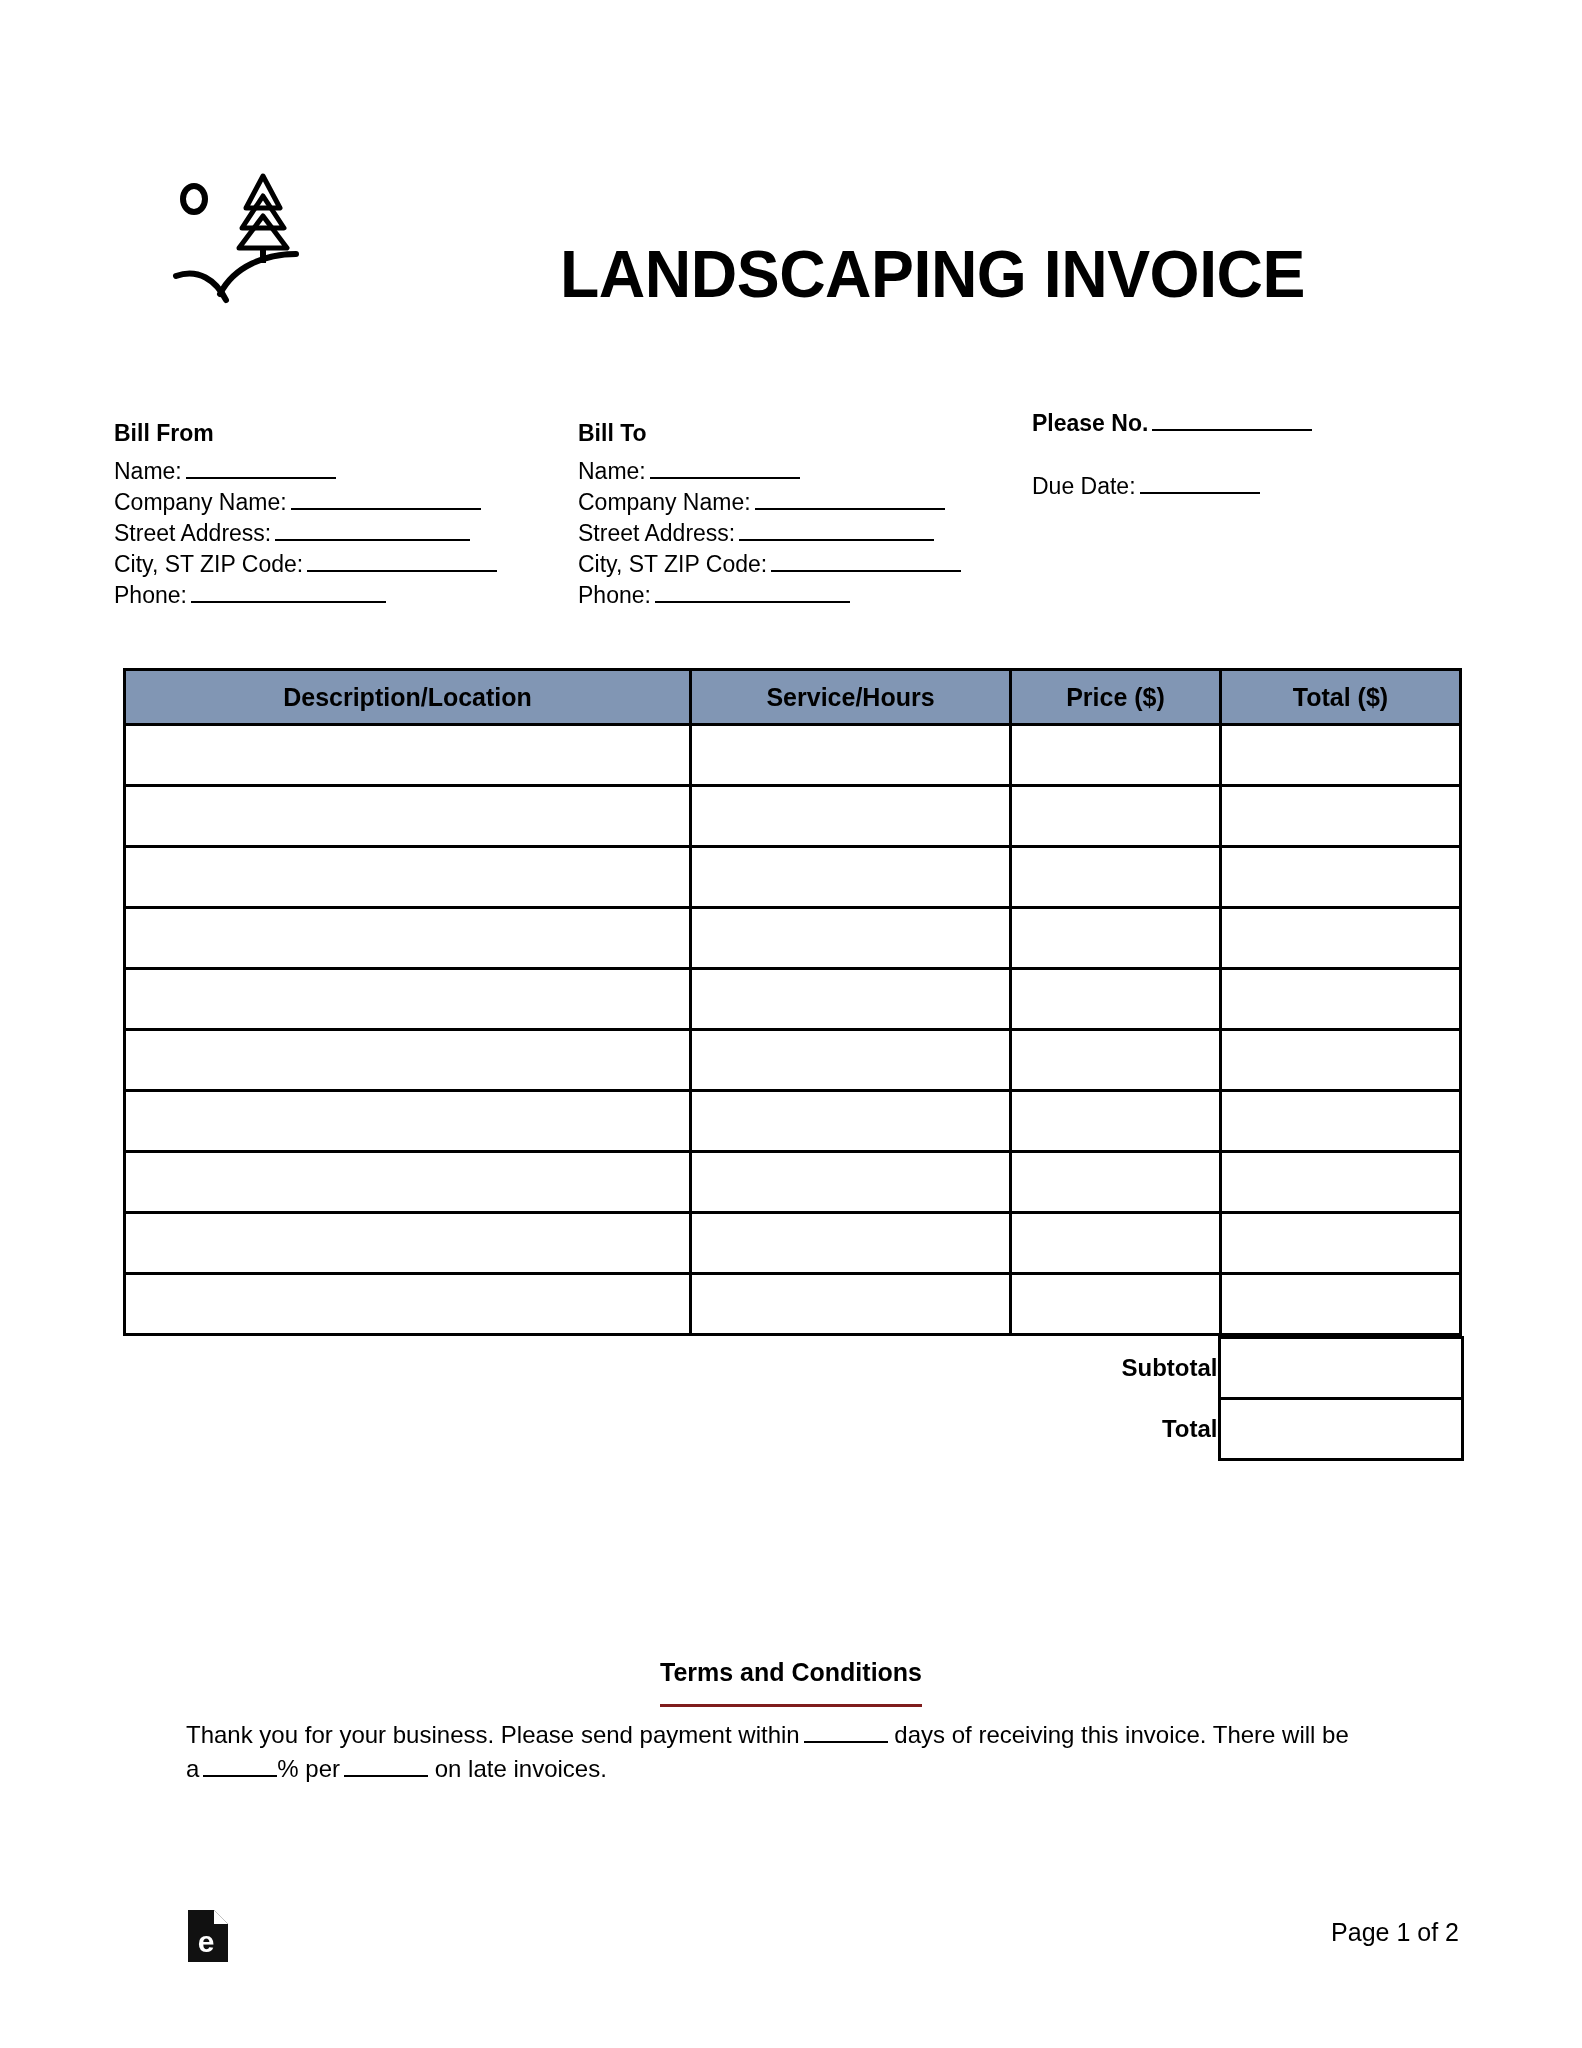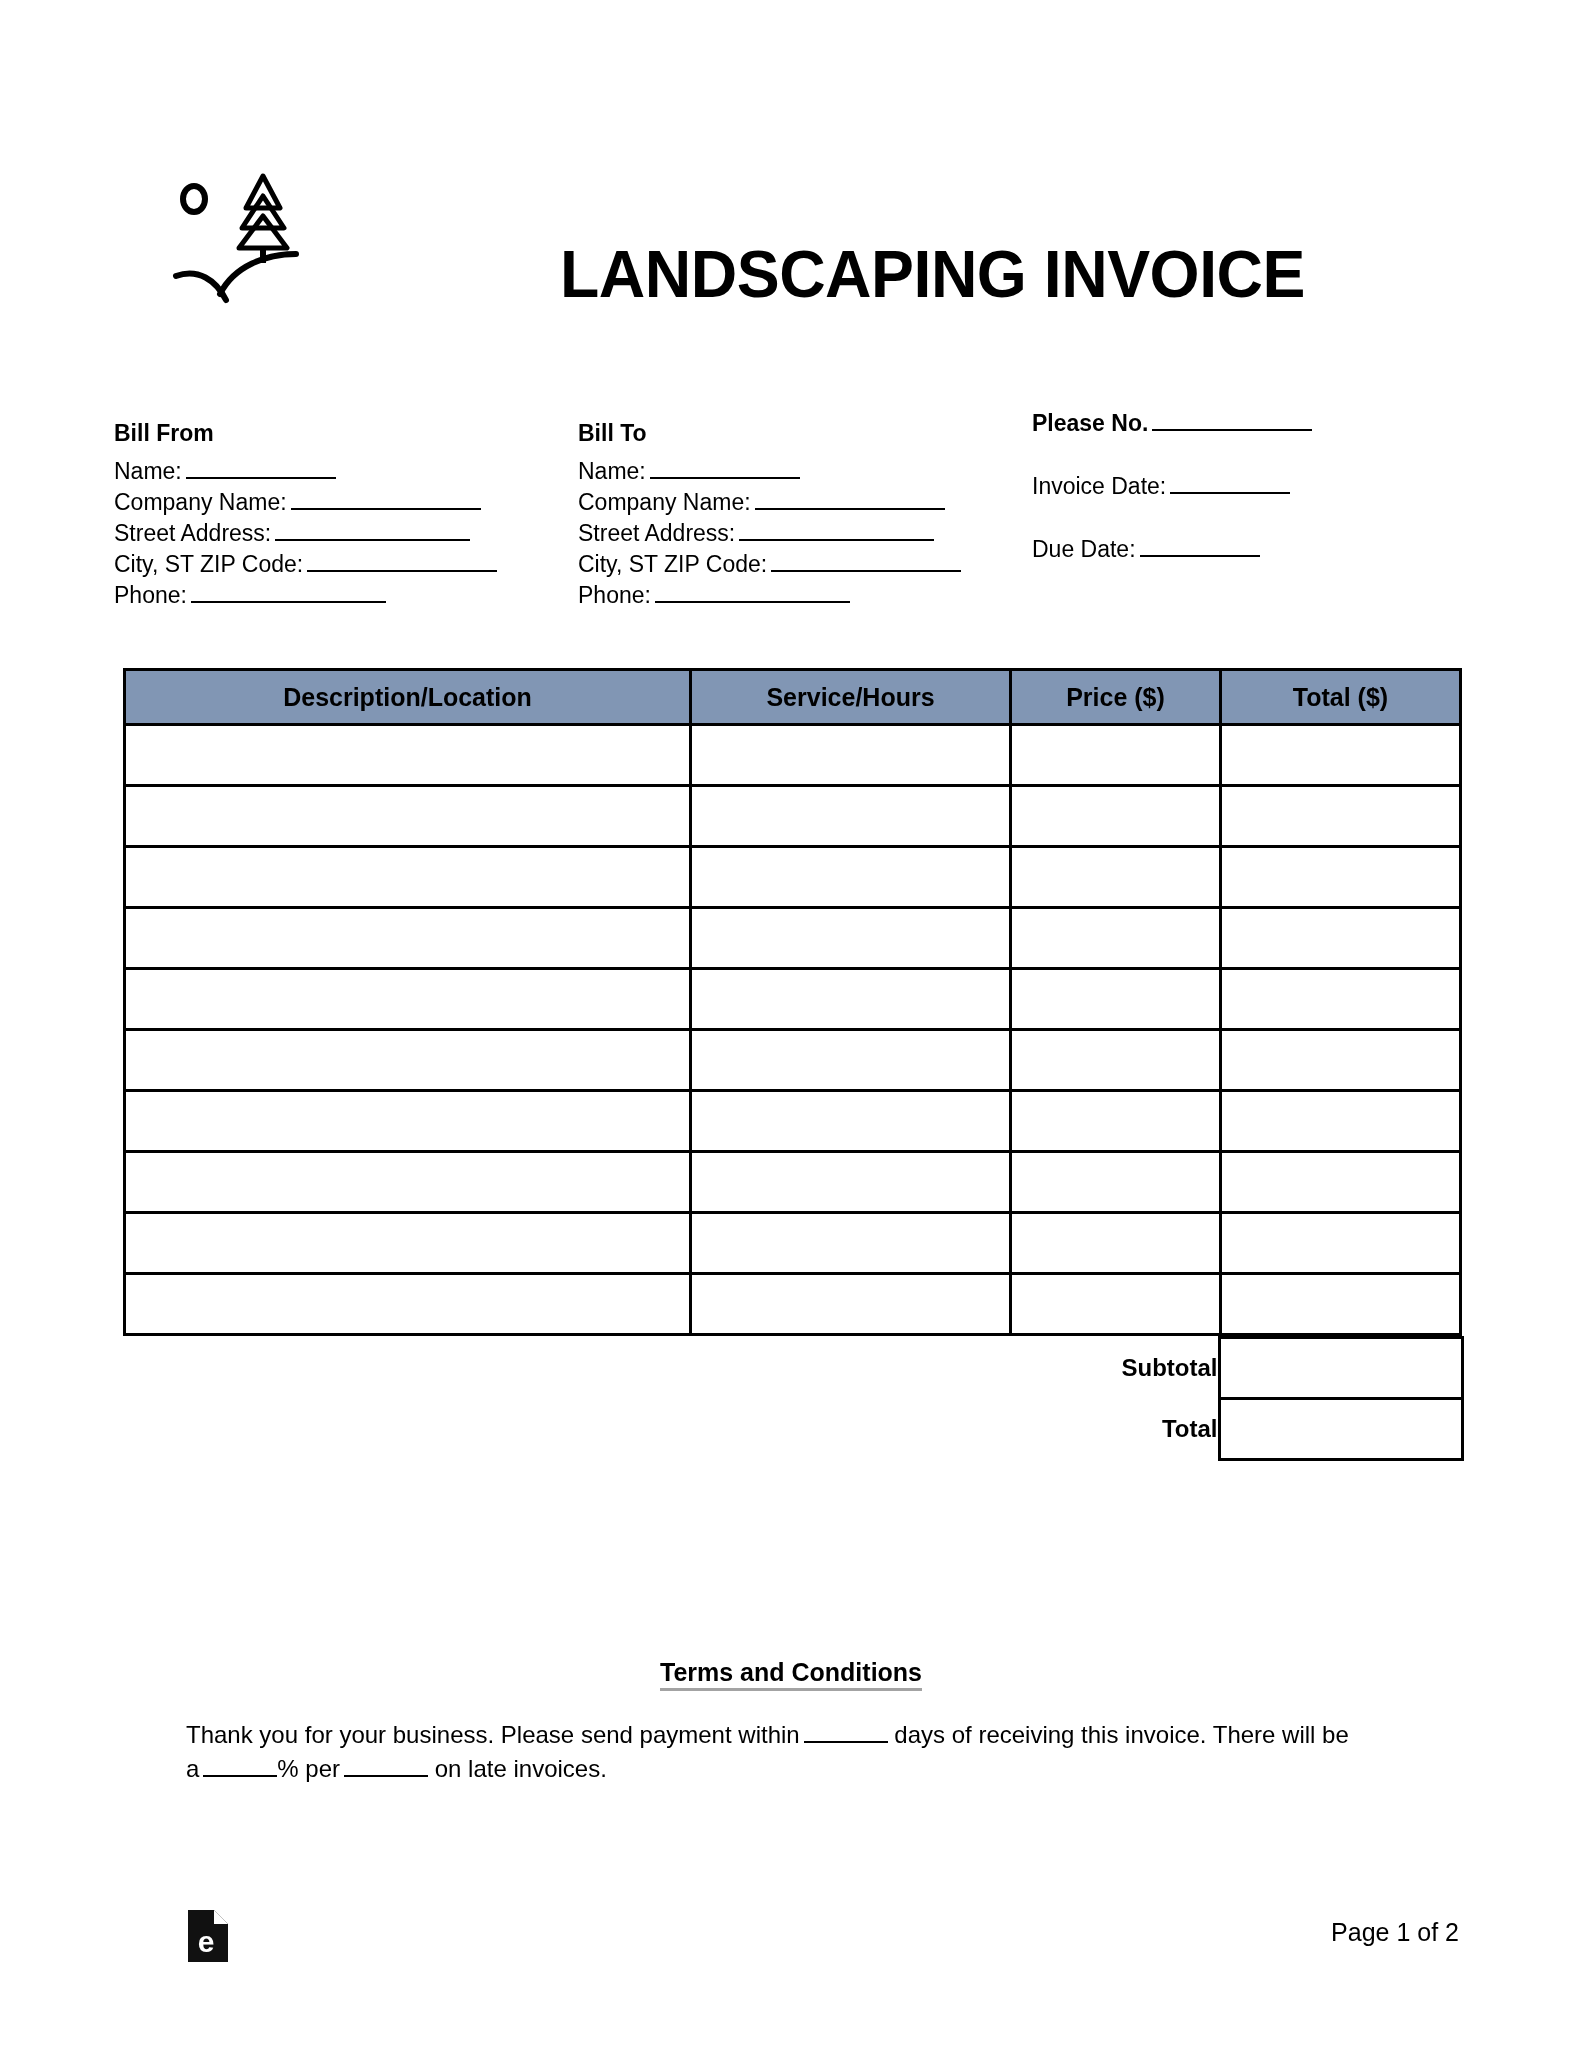--- a/index.html
+++ b/index.html
@@ -168,22 +168,22 @@
   .terms-heading {
     position: absolute;
     left: 0;
     top: 1658px;
     width: 100%;
     text-align: center;
     font-size: 25px;
     font-weight: bold;
   }
   .terms-heading span {
-    border-bottom: 3px solid #a3a3a3;
-    padding-bottom: 2px;
+    border-bottom: 3px solid #7f1d1d;
+    padding-bottom: 18px;
   }
   .terms-body {
     position: absolute;
     left: 186px;
     top: 1718px;
     width: 1180px;
     font-size: 24px;
     line-height: 34px;
   }
   .tb-days    { width: 84px; }
@@ -268,23 +268,20 @@
         <span>City, ST ZIP Code:</span><span class="blank b-city"></span>
       </div>
       <div class="field-line">
         <span>Phone:</span><span class="blank b-phone"></span>
       </div>
     </div>
 
     <div class="party-col meta">
       <div class="meta-line strong">
         <span>Please No.</span><span class="blank b-invno"></span>
-      </div>
-      <div class="meta-line">
-        <span>Invoice Date:</span><span class="blank b-invdt"></span>
       </div>
       <div class="meta-line">
         <span>Due Date:</span><span class="blank b-duedt"></span>
       </div>
     </div>
 
   </div>
 
   <table class="items-table">
     <colgroup>

